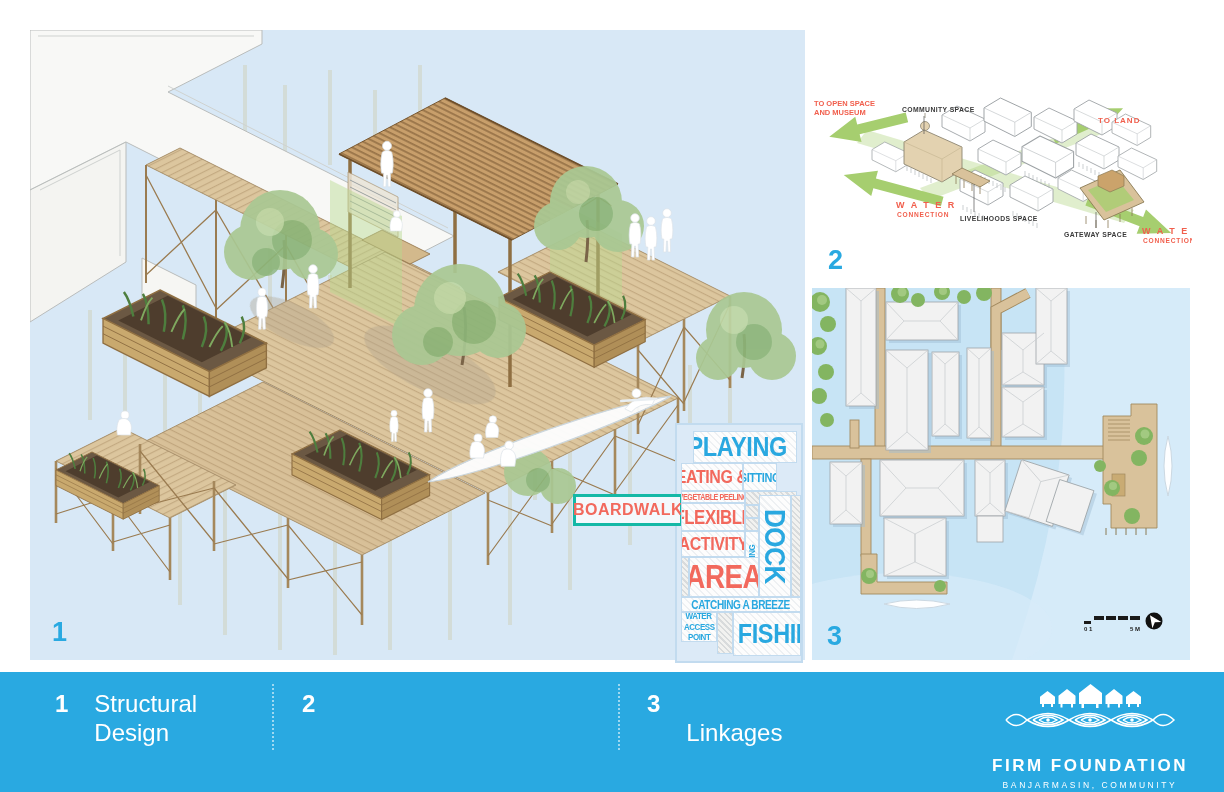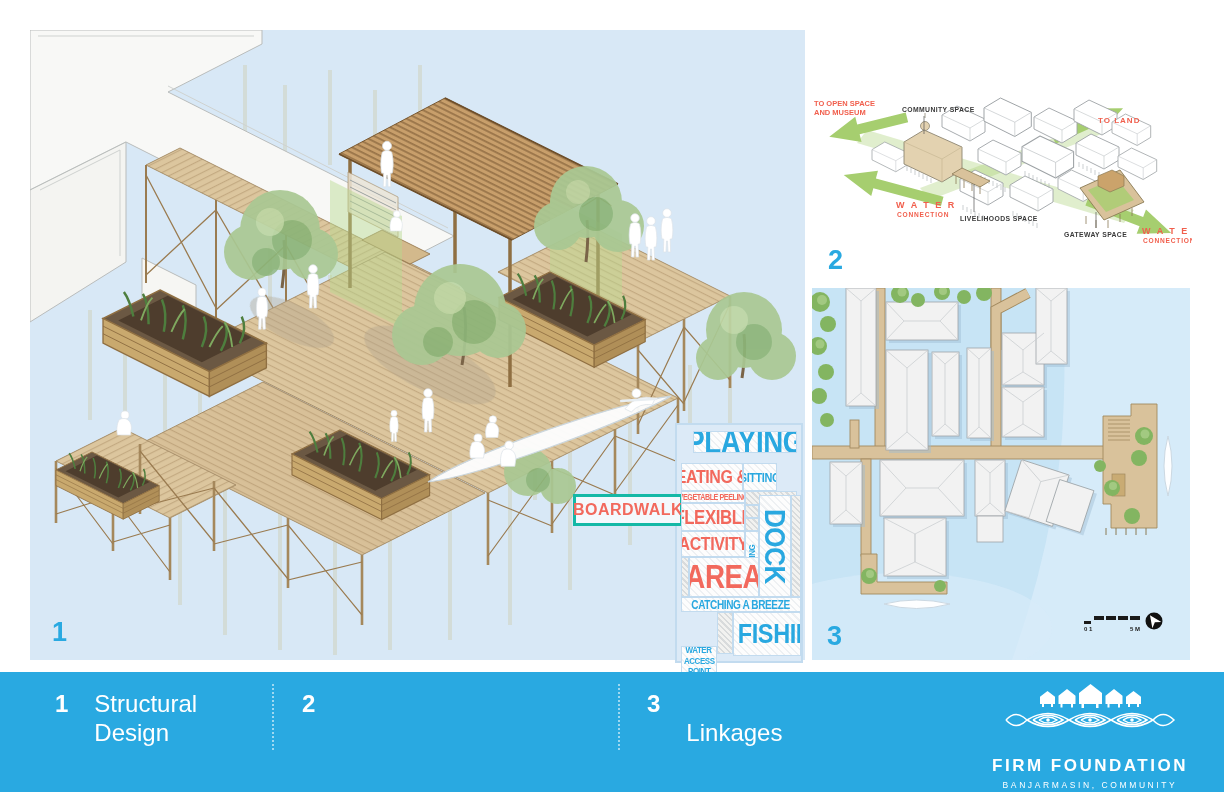--- a/index.html
+++ b/index.html
@@ -275,21 +275,21 @@
         <use href="#psit" transform="translate(462,402) scale(0.9)"></use>
         <use href="#psit" transform="translate(94,399)"></use>
         <use href="#psit" transform="translate(366,196) scale(0.85)"></use>
       </g>
     </svg>
 
     <div class="wordcloud">
       <div class="boardwalk-strip">
           <span>BOARDWALK</span>
         </div>
-      <div class="wc-block wc-blue" style="left:16px;top:6px;width:104px;height:22px;font-size:33px;">
+      <div class="wc-block wc-blue" style="left:16px;top:6px;width:104px;height:32px;font-size:28px;justify-content:flex-end;">
           <span>PLAYING</span>
         </div>
       <div class="wc-block wc-red" style="left:4px;top:38px;width:62px;height:28px;font-size:19px;">
           <span>EATING &amp;</span>
         </div>
       <div class="wc-block wc-blue" style="left:66px;top:38px;width:34px;height:28px;font-size:13px;">
           <span>SITTING</span>
         </div>
       <div class="wc-block wc-red" style="left:4px;top:66px;width:64px;height:12px;font-size:8.5px;">
           <span>VEGETABLE PEELING</span>
@@ -310,21 +310,21 @@
           <span style="transform:rotate(90deg) scaleX(.9);">DOCK</span>
         </div>
       <div class="wc-block wc-red" style="left:12px;top:132px;width:70px;height:40px;font-size:33px;">
           <span>AREA</span>
         </div>
       <div class="wc-hatch" style="left:4px;top:132px;width:8px;height:40px;"></div>
       <div class="wc-hatch" style="left:114px;top:70px;width:10px;height:102px;"></div>
       <div class="wc-block wc-blue" style="left:4px;top:172px;width:120px;height:15px;font-size:12px;">
           <span>CATCHING A BREEZE</span>
         </div>
-      <div class="wc-block wc-blue" style="left:4px;top:187px;width:36px;height:30px;font-size:9.5px;flex-direction:column;line-height:1.15;margin-top:34px;">
+      <div class="wc-block wc-blue" style="left:4px;top:187px;width:36px;height:30px;font-size:9.5px;flex-direction:column;line-height:1.15;">
         <span>WATER</span>
           <span>ACCESS</span>
           <span>POINT</span>
       </div>
       <div class="wc-hatch" style="left:40px;top:187px;width:16px;height:42px;"></div>
       <div class="wc-block wc-blue" style="left:56px;top:187px;width:68px;height:44px;font-size:28px;padding-left:35px;">
           <span>FISHING</span>
         </div>
     </div>
 

